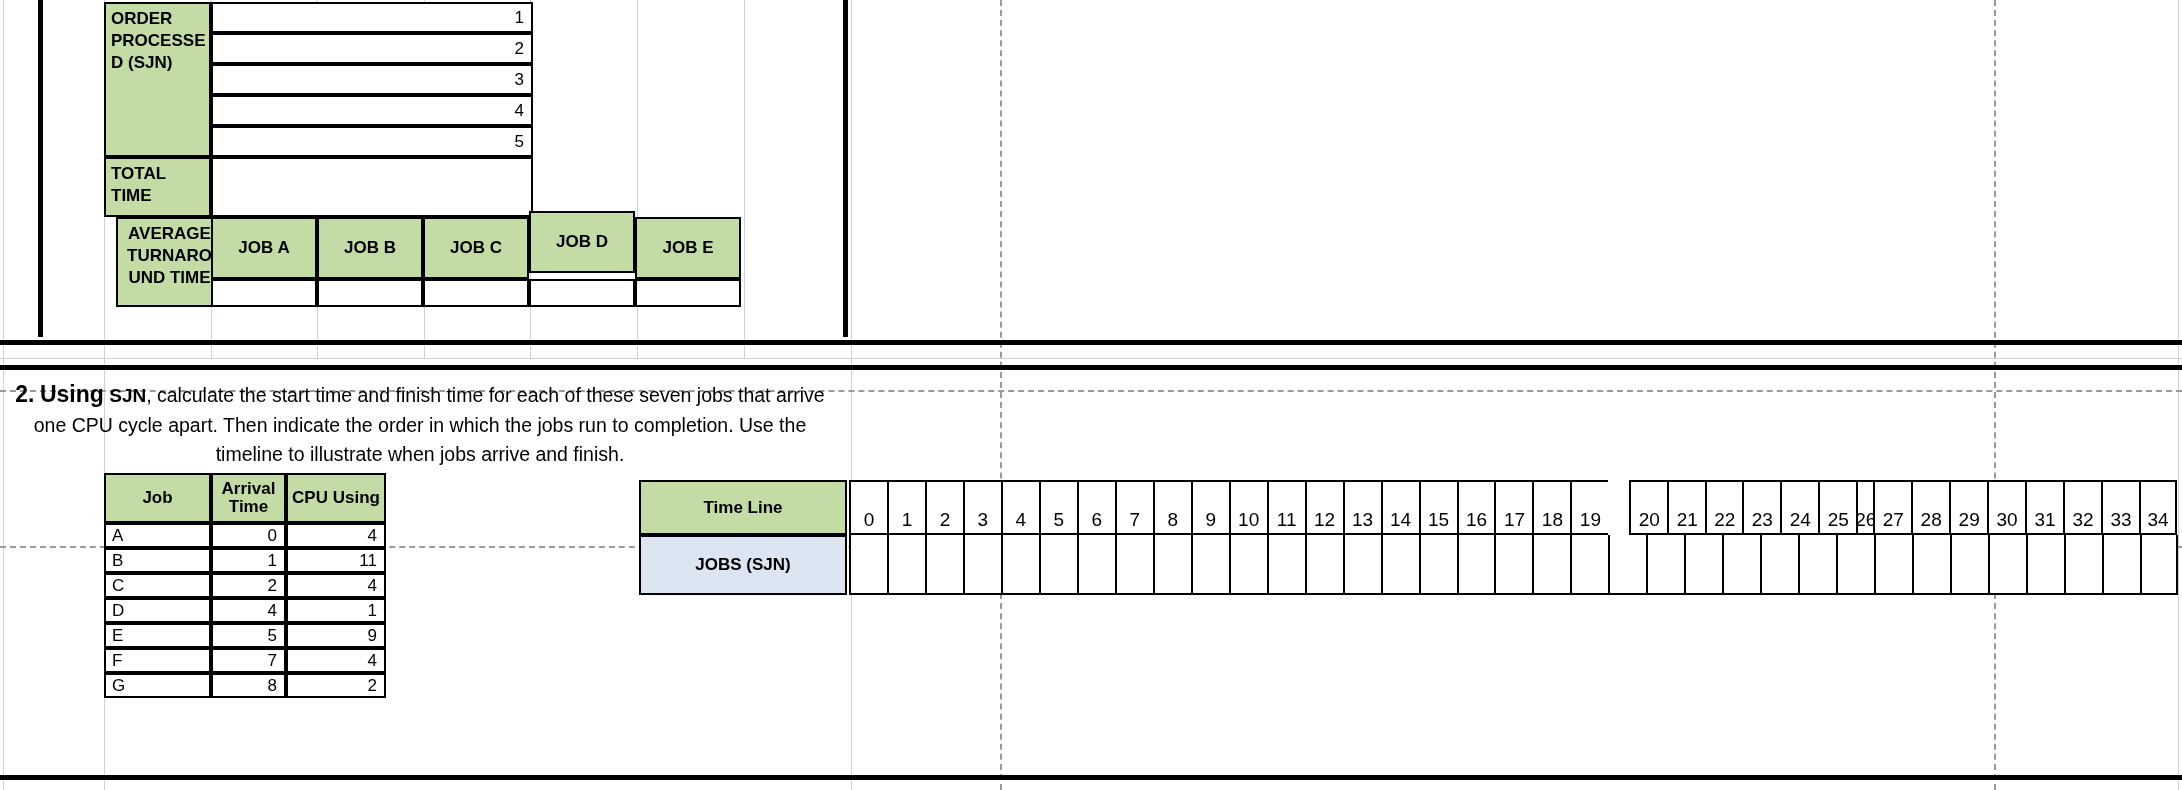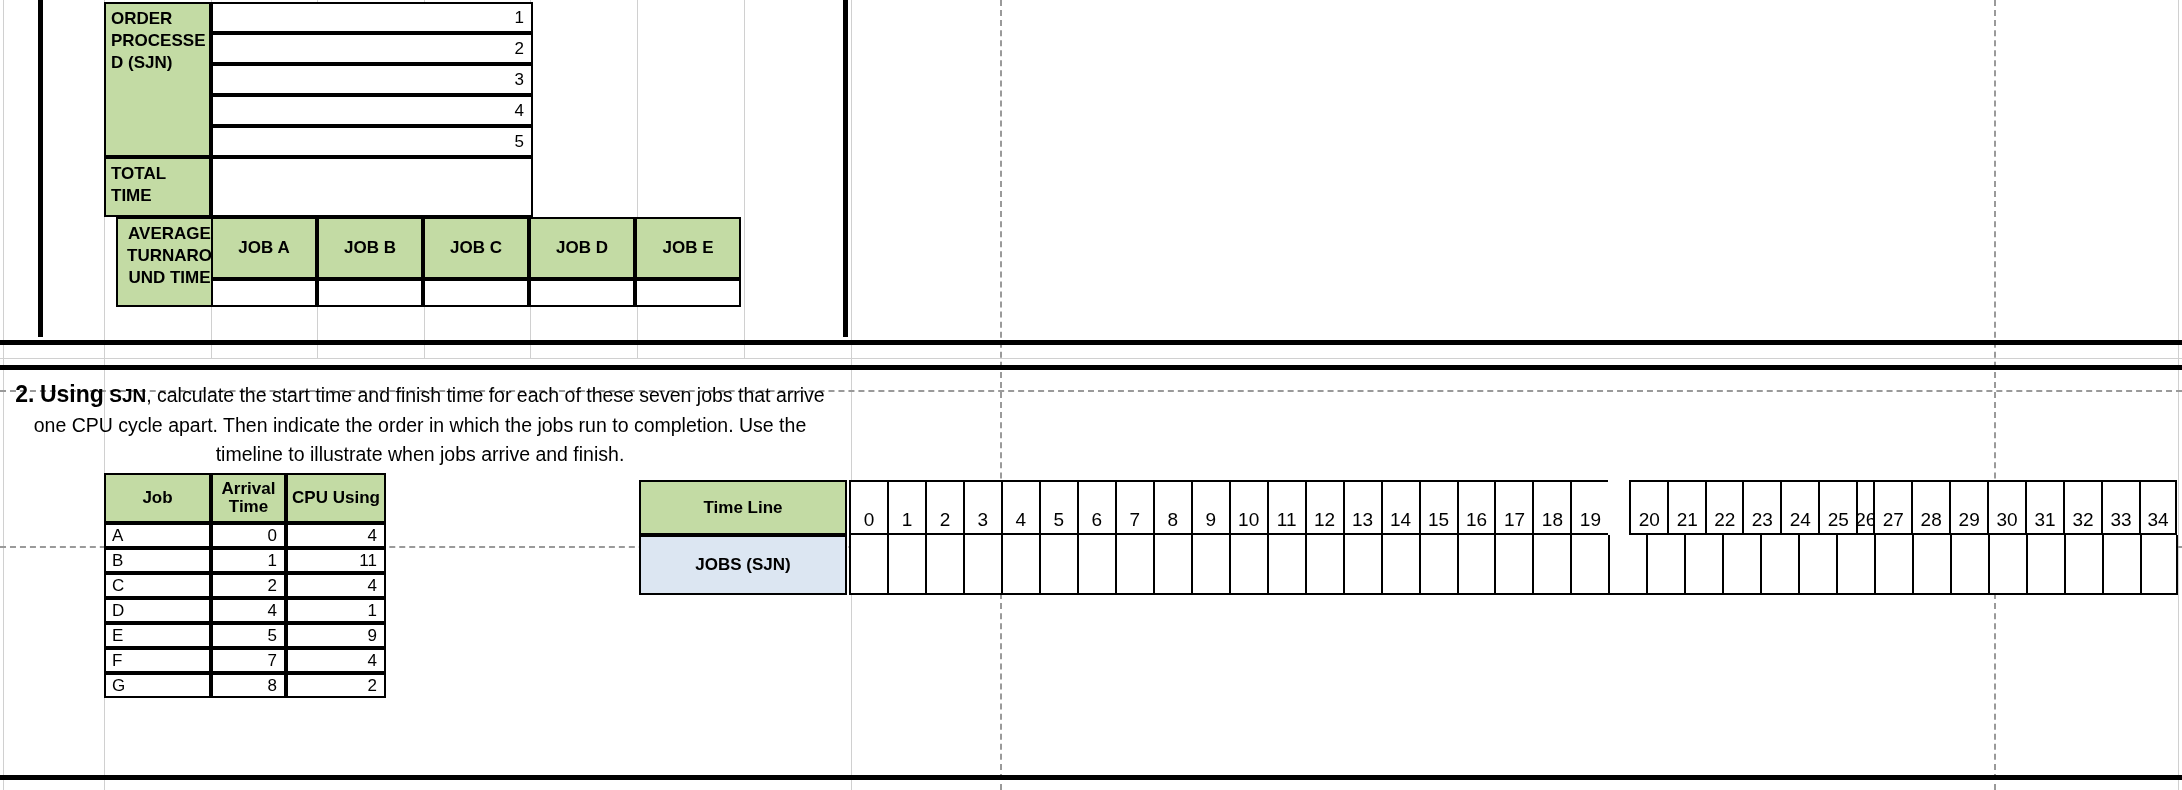--- a/index.html
+++ b/index.html
@@ -126,21 +126,21 @@
 
   <div class="cell green hdr" style="left:211px;top:217px;width:106px;height:62px;">
       <span>JOB A</span>
     </div>
   <div class="cell green hdr" style="left:317px;top:217px;width:106px;height:62px;">
       <span>JOB B</span>
     </div>
   <div class="cell green hdr" style="left:423px;top:217px;width:106px;height:62px;">
       <span>JOB C</span>
     </div>
-  <div class="cell green hdr" style="left:529px;top:217px;width:106px;height:62px;">
+  <div class="cell green hdr" style="left:529px;top:211px;width:106px;height:62px;">
       <span>JOB D</span>
     </div>
   <div class="cell green hdr" style="left:635px;top:217px;width:106px;height:62px;">
       <span>JOB E</span>
     </div>
 
   <div class="cell" style="left:211px;top:279px;width:106px;height:28px;"></div>
   <div class="cell" style="left:317px;top:279px;width:106px;height:28px;"></div>
   <div class="cell" style="left:423px;top:279px;width:106px;height:28px;"></div>
   <div class="cell" style="left:529px;top:279px;width:106px;height:28px;"></div>

